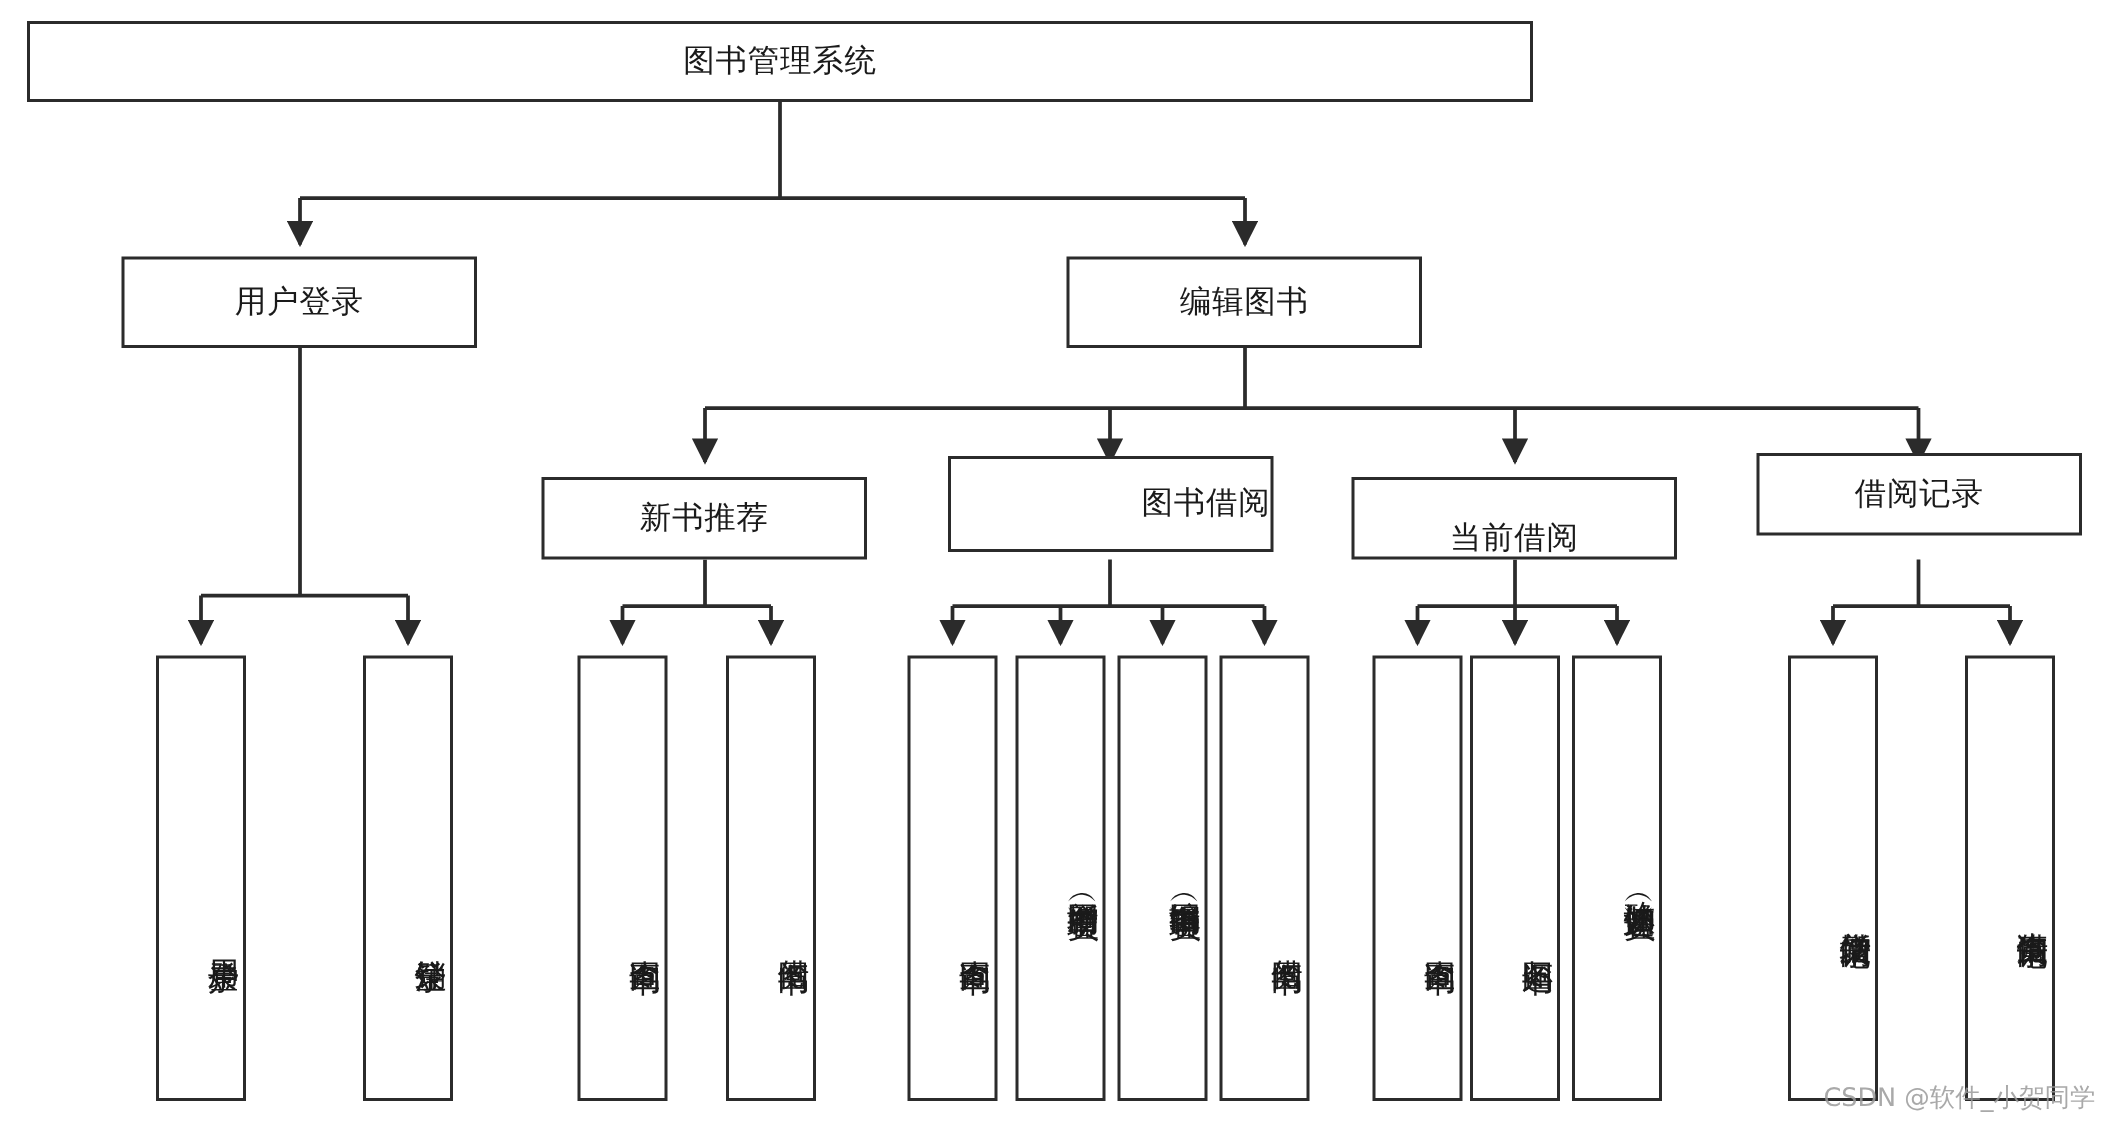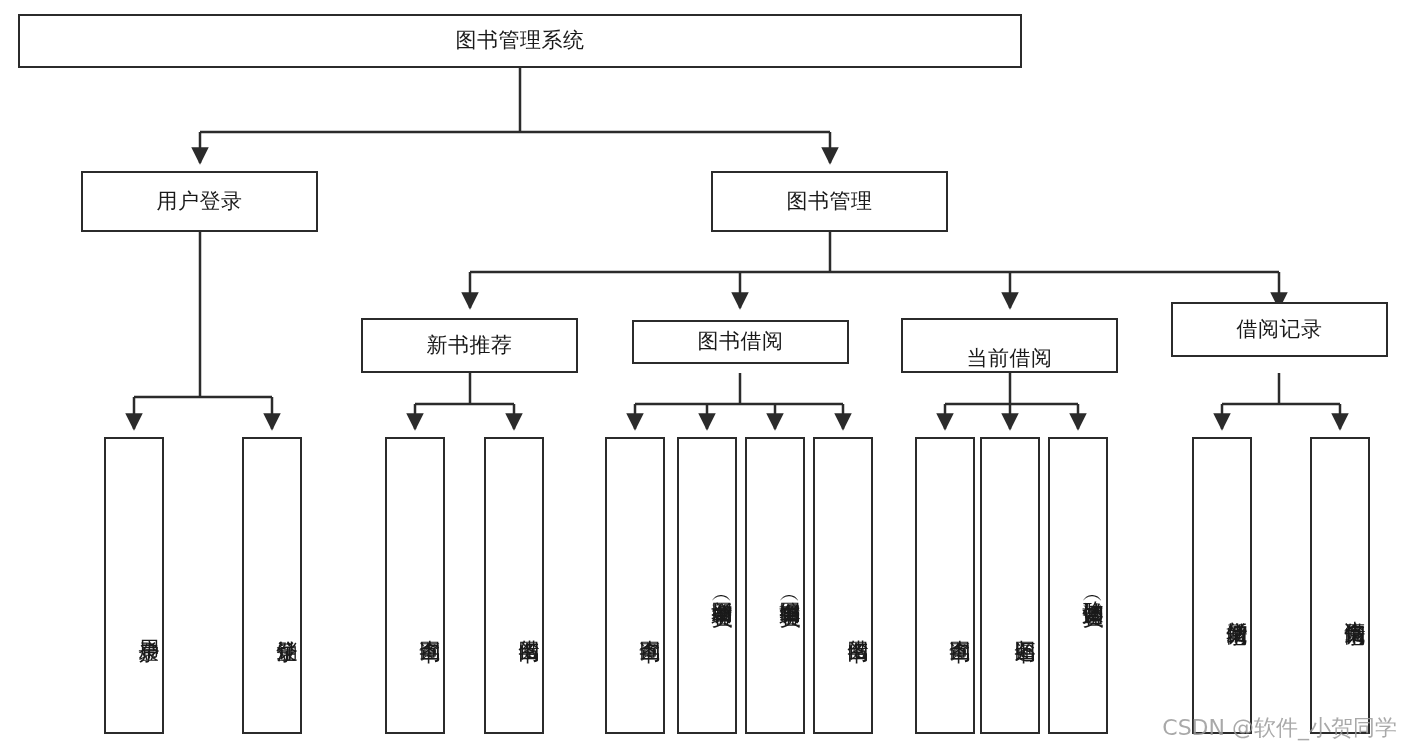--- a/index.html
+++ b/index.html
@@ -54,21 +54,21 @@
   .node.vertical.tall-text {
     align-items: flex-start;
   }
   .node-label {
     display: block;
   }
   .watermark {
     position: absolute;
     right: 8px;
     bottom: 4px;
-    font-size: 22px;
+    font-size: 17px;
     color: #9b9b9b;
     white-space: nowrap;
     opacity: 0.85;
   }
 </style>
 </head>
 <body>
 
 <div id="canvas">
 
@@ -123,27 +123,27 @@
   </svg>
 
   <div class="node horizontal" style="left:18px; top:14px; width:1004px; height:54px;">
     <span class="node-label">图书管理系统</span>
   </div>
 
   <div class="node horizontal" style="left:81px; top:171px; width:237px; height:61px;">
     <span class="node-label">用户登录</span>
   </div>
   <div class="node horizontal" style="left:711px; top:171px; width:237px; height:61px;">
-    <span class="node-label">图书管理</span>
+    <span class="node-label">编辑图书</span>
   </div>
 
   <div class="node horizontal" style="left:361px; top:318px; width:217px; height:55px;">
     <span class="node-label">新书推荐</span>
   </div>
-  <div class="node horizontal" style="left:632px; top:320px; width:217px; height:44px;">
+  <div class="node horizontal" style="left:632px; top:304px; width:217px; height:64px;justify-content:flex-end;">
     <span class="node-label">图书借阅</span>
   </div>
   <div class="node horizontal" style="left:901px; top:318px; width:217px; height:55px;align-items:flex-end;">
     <span class="node-label">当前借阅</span>
   </div>
   <div class="node horizontal" style="left:1171px; top:302px; width:217px; height:55px;">
     <span class="node-label">借阅记录</span>
   </div>
 
   <div class="node vertical" style="left:104px; top:437px; width:60px; height:297px; padding-top:78px;">

